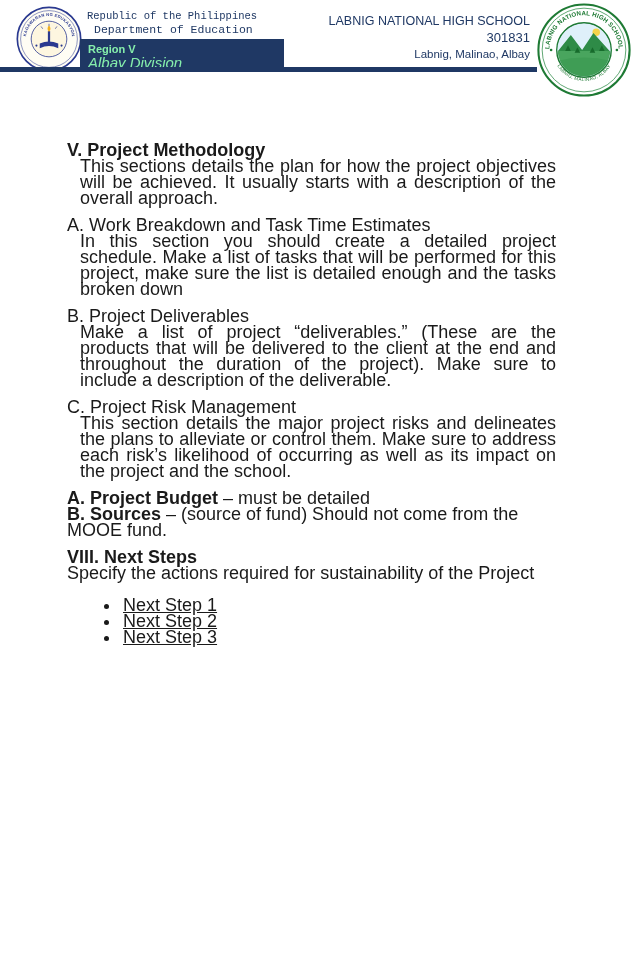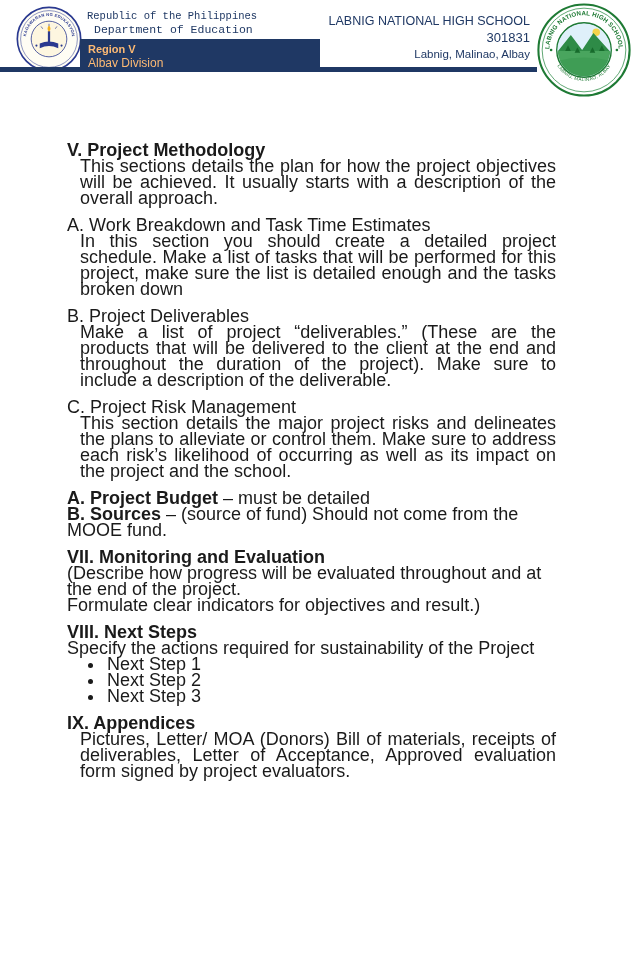--- a/index.html
+++ b/index.html
@@ -16,40 +16,40 @@
     background:#ffffff;
     font-family:"Liberation Sans", sans-serif;
     overflow:hidden;
   }
   
   .seal{position:absolute;left:16px;top:6px;width:66px;height:66px;}
   .gov{position:absolute;left:87px;top:10px;color:var(--navy);font-family:Liberation Mono, monospace;}
   .gov-republic{font-size:10.5px;line-height:13px;}
   .gov-dept{font-size:11.5px;line-height:14px;margin-left:7px;}
   .region-bar{
-    position:absolute;left:80px;top:39px;width:240px;height:33px;
-    background:var(--navy);color:#fdba74;padding:3px 0 8px 8px;box-sizing:border-box;
+    position:absolute;left:80px;top:39px;width:204px;height:33px;
+    background:var(--navy);color:#86efac;padding:3px 0 8px 8px;box-sizing:border-box;
   }
   .region{font-size:11px;font-weight:bold;line-height:14px;}
-  .division{font-size:12px;line-height:14px;}
+  .division{font-size:15px;line-height:14px;font-style:italic;}
   .school-block{position:absolute;right:108px;top:13px;text-align:right;color:var(--navy);}
   .school-name{font-size:12.5px;line-height:17px;}
   .school-id{font-size:13px;line-height:16px;}
   .school-address{font-size:11.5px;line-height:16px;}
   .rule{position:absolute;left:0;top:67px;width:537px;height:5px;background:var(--navy);}
   .school-logo{position:absolute;left:537px;top:3px;width:94px;height:94px;}
   
   .content{
     position:absolute;left:67px;top:142px;width:489px;
     color:var(--text);font-size:18px;line-height:16px;
   }
   .block + .block{margin-top:11px;}
   .b{font-weight:bold;}
   .p{text-align:justify;margin-left:13px;}
-  ul.bullets{margin:0;padding:0 0 0 38px;}
+  ul.bullets{margin:16px;padding:0 0 0 38px;text-decoration:underline;}
   ul.bullets li{list-style:disc;padding-left:2px;}
 </style>
 </head>
 <body>
 
 <div class="page">
 
   <header>
 
     <div class="seal">
@@ -151,35 +151,26 @@
       <div>C. Project Risk Management</div>
       <div class="p">This section details the major project risks and delineates the plans to alleviate or control them. Make sure to address each risk’s likelihood of occurring as well as its impact on the project and the school.</div>
     </div>
 
 
     <div class="block">
       <div><span class="b">A. Project Budget</span><span> – must be detailed</span></div>
       <div><span class="b">B. Sources</span><span> – (source of fund) Should not come from the MOOE fund.</span></div>
     </div>
 
-    <div class="block">
-      <div class="b">VII. Monitoring and Evaluation</div>
-      <div>(Describe how progress will be evaluated throughout and at the end of the project.</div>
-      <div>Formulate clear indicators for objectives and result.)</div>
-    </div>
 
     <div class="block">
       <div class="b">VIII. Next Steps</div>
       <div>Specify the actions required for sustainability of the Project</div>
       <ul class="bullets">
         <li>Next Step 1</li>
         <li>Next Step 2</li>
         <li>Next Step 3</li>
       </ul>
     </div>
 
-    <div class="block">
-      <div class="b">IX. Appendices</div>
-      <div class="p">Pictures, Letter/ MOA (Donors) Bill of materials, receipts of deliverables, Letter of Acceptance, Approved evaluation form signed by project evaluators.</div>
-    </div>
 
   </main>
 </div>
 
 </body></html>

